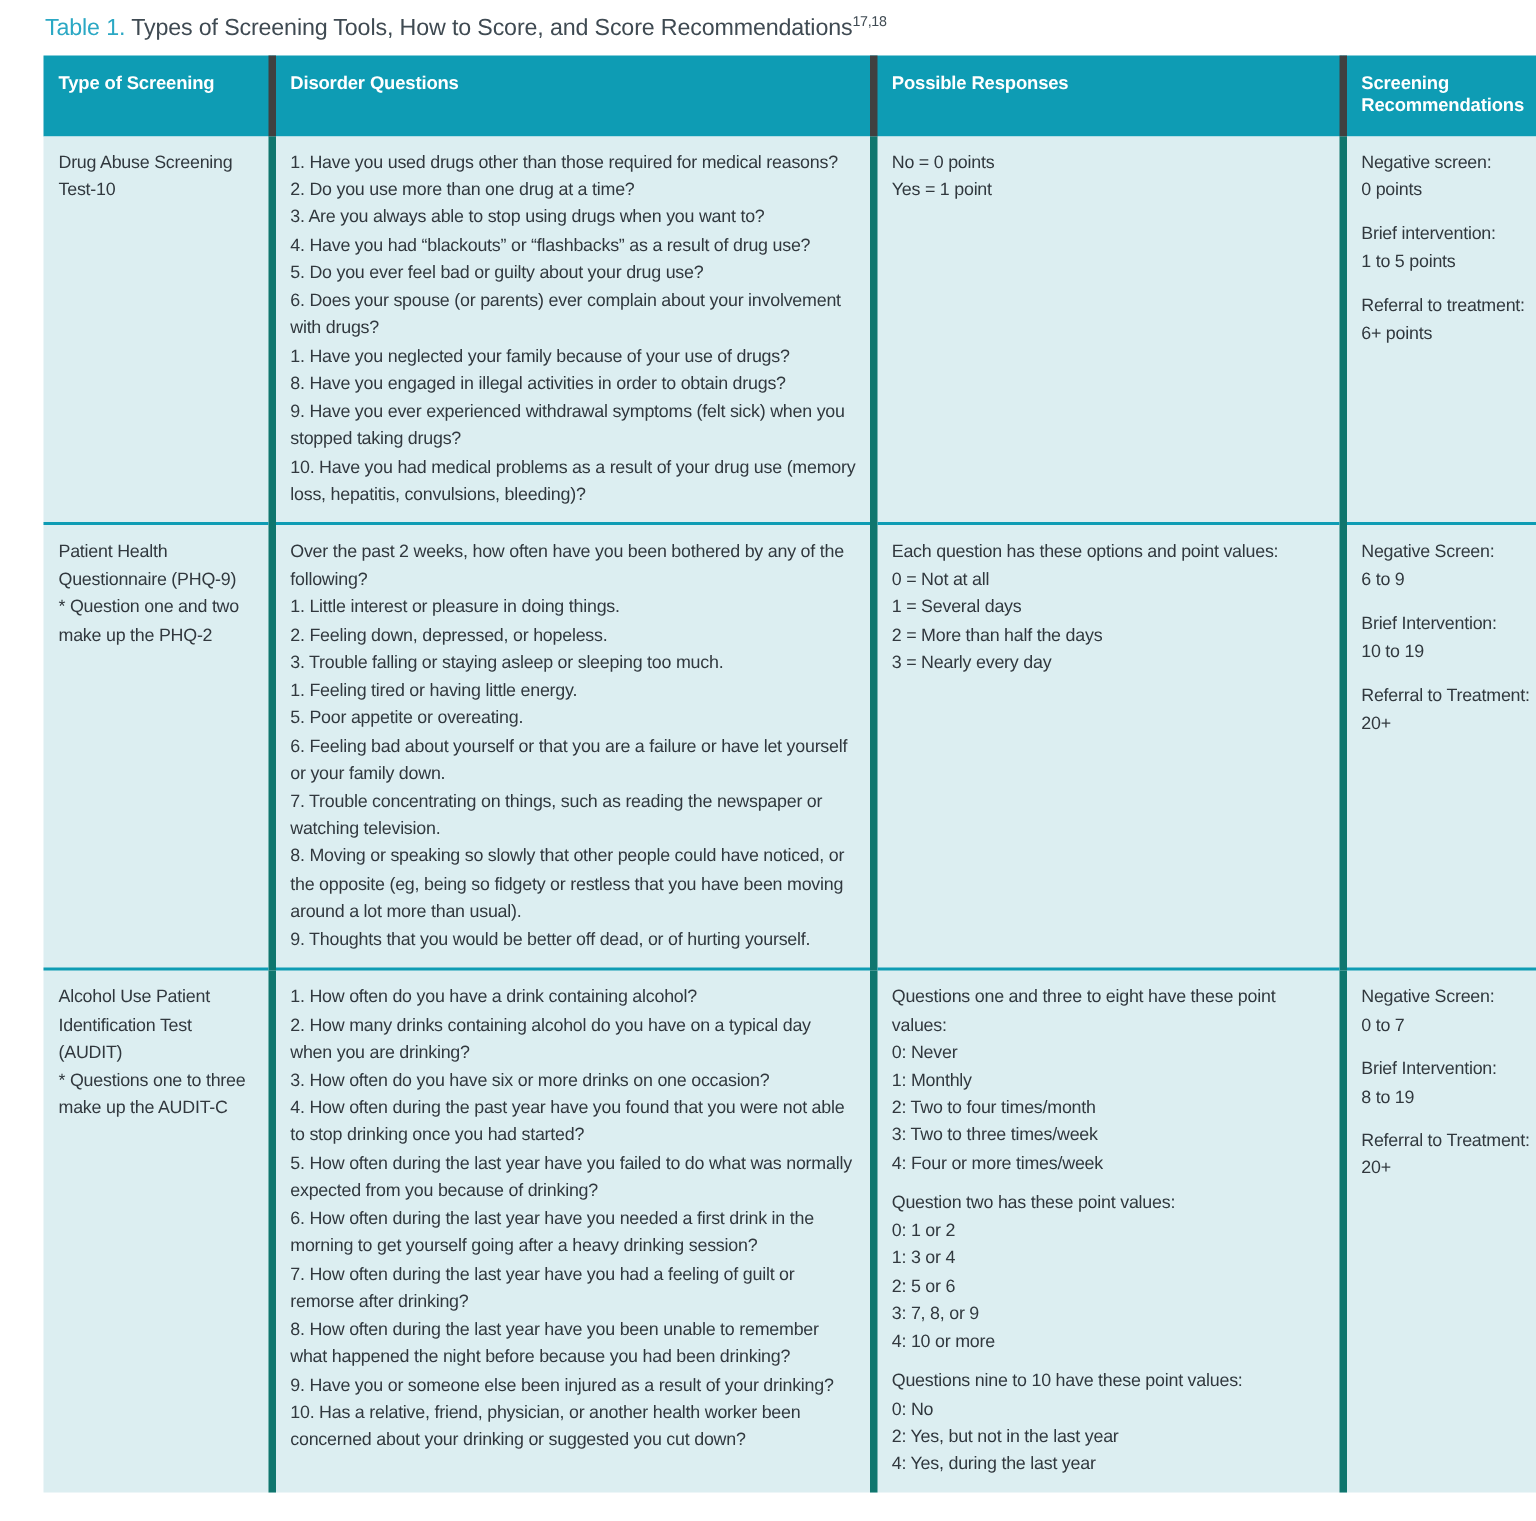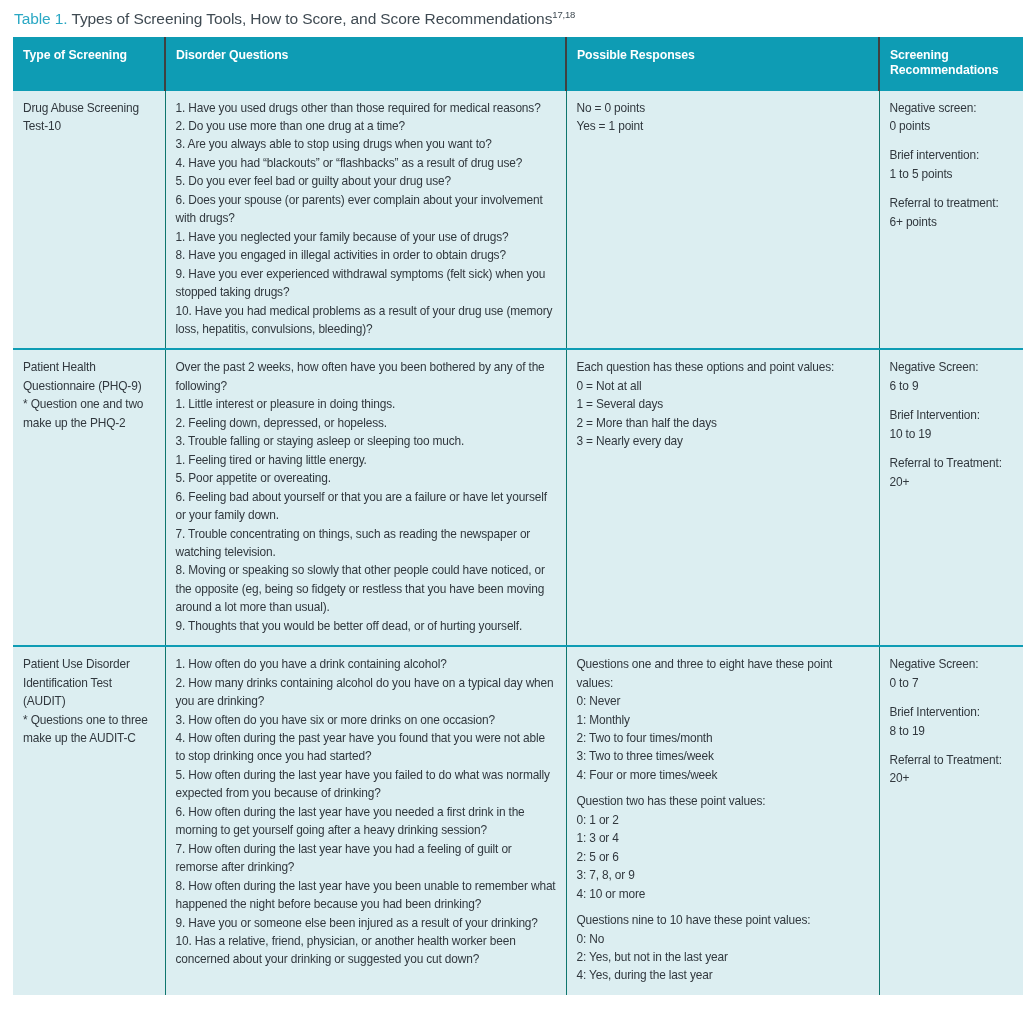--- a/index.html
+++ b/index.html
@@ -14,20 +14,21 @@
     color: #2b3137;
     overflow: hidden;
   }
 
   .page {
     position: relative;
     width: 868px;
     height: 1014px;
     background: #ffffff;
     box-sizing: border-box;
+    padding-left: 16px;
   }
 
   
   .caption {
     padding: 9px 14px 8px 14px;
     font-size: 15.5px;
     line-height: 1.25;
     color: #3f4a52;
     letter-spacing: -0.1px;
     white-space: nowrap;
@@ -61,33 +62,33 @@
   thead th {
     background: #0e9cb4;
     color: #ffffff;
     font-size: 12.3px;
     font-weight: bold;
     text-align: left;
     vertical-align: top;
     padding: 11px 8px 13px 10px;
     line-height: 1.22;
     letter-spacing: -0.1px;
-    border-right: 2px solid #404040;
+    border-right: 5px solid #404040;
     height: 46px;
     box-sizing: border-box;
   }
   thead th:last-child { border-right: none; margin-left: 32px; }
 
   tbody td {
     background: #dceef1;
     vertical-align: top;
     font-size: 11.9px;
     line-height: 1.55;
     padding: 8px 9px 10px 10px;
-    border-right: 1px solid #0f766e;
+    border-right: 5px solid #0f766e;
     border-top: 2px solid #0e9cb4;
     letter-spacing: -0.15px;
     color: #31383e;
   }
   tbody td:last-child { border-right: none; }
 
   tbody tr:first-child td {
     border-top: none;
   }
 
@@ -181,21 +182,21 @@
             <span class="spacer"></span>
             <span class="cell-line">Brief Intervention:</span>
             <span class="cell-line">10  to 19</span>
             <span class="spacer"></span>
             <span class="cell-line">Referral to Treatment:</span>
             <span class="cell-line">20+</span>
           </td>
         </tr>
         <tr>
           <td>
-            <span class="cell-line">Patient Use Disorder Identification Test (AUDIT)</span>
+            <span class="cell-line">Alcohol Use Patient Identification Test (AUDIT)</span>
             <span class="cell-line">* Questions one to three make up the AUDIT-C</span>
           </td>
           <td>
             <span class="cell-line">1. How often do you have a drink containing alcohol?</span>
             <span class="cell-line">2. How many drinks containing alcohol do you have on a typical day when you are drinking?</span>
             <span class="cell-line">3. How often do you have six or more drinks on one occasion?</span>
             <span class="cell-line">4. How often during the past year have you found that you were not able to stop drinking once you had started?</span>
             <span class="cell-line">5. How often during the last year have you failed to do what was normally expected from you because of drinking?</span>
             <span class="cell-line">6. How often during the last year have you needed a first drink in the morning to get yourself going after a heavy drinking session?</span>
             <span class="cell-line">7. How often during the last year have you had a feeling of guilt or remorse after drinking?</span>

